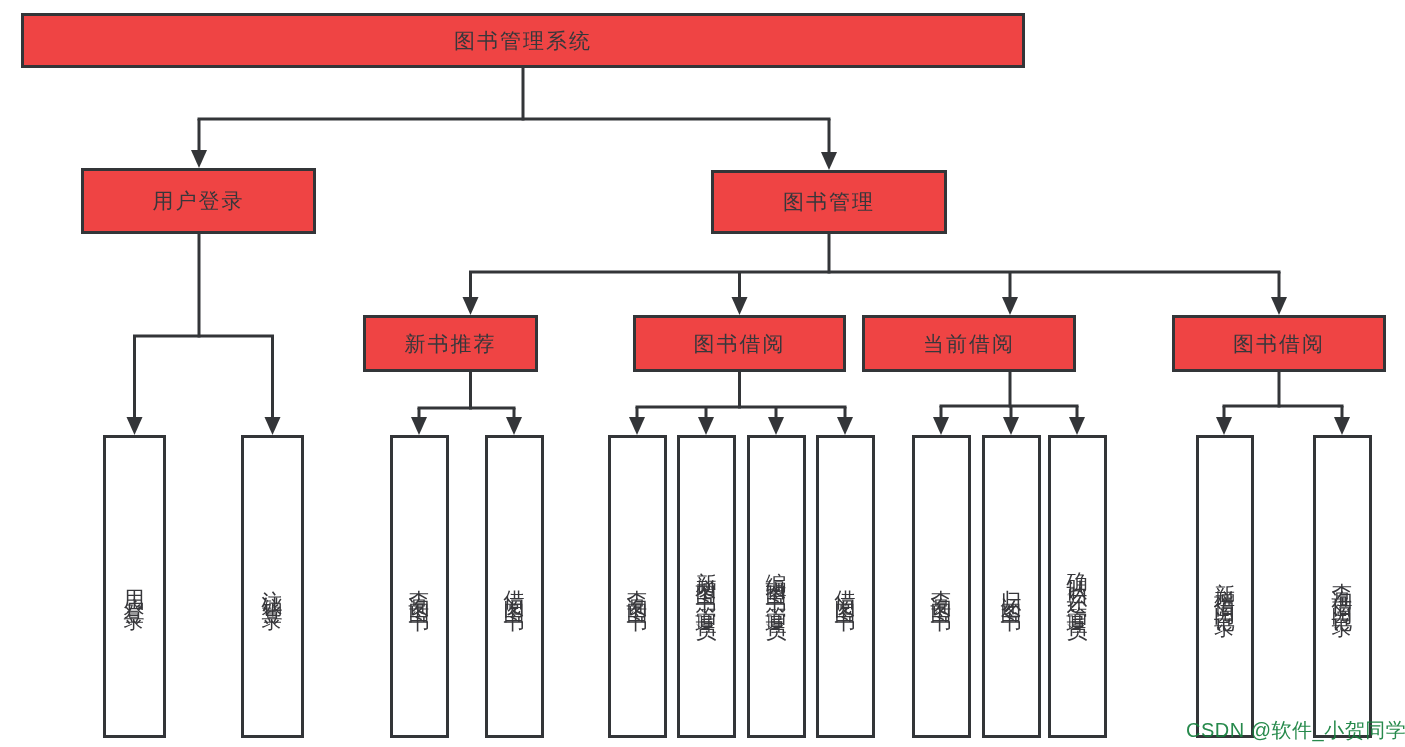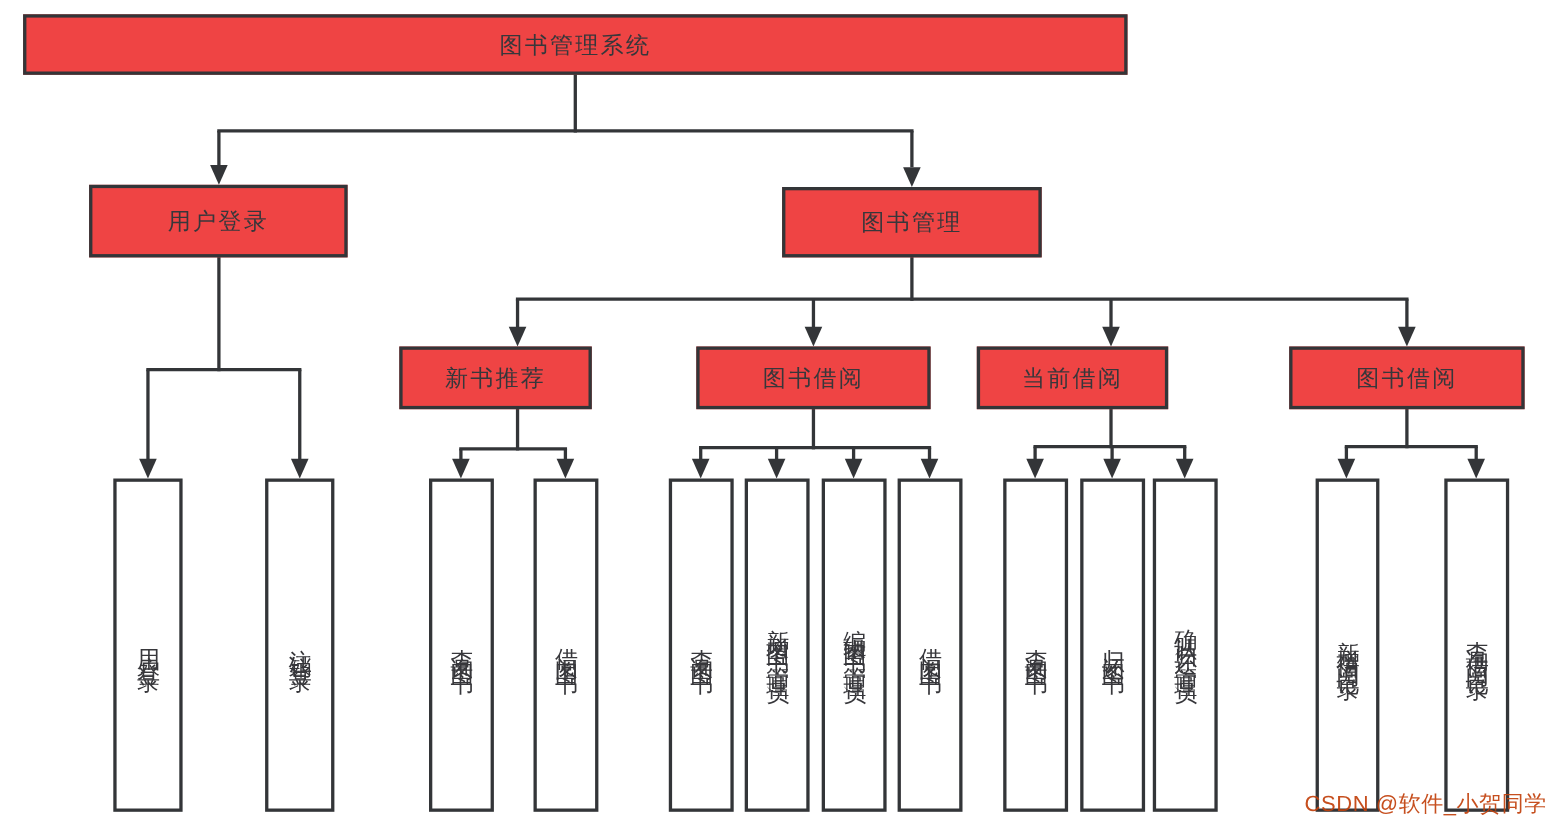--- a/index.html
+++ b/index.html
@@ -49,21 +49,21 @@
     letter-spacing: 7px;
     color: #37373b;
     white-space: nowrap;
     line-height: 1;
   }
   .watermark {
     position: absolute;
     left: 1186px;
     top: 717px;
     font-size: 20px;
-    color: #c2410c;
+    color: #15803d;
     opacity: 0.92;
     z-index: 5;
     white-space: nowrap;
     letter-spacing: 0.5px;
   }
   svg line, svg path { stroke: #333538; stroke-width: 3; fill: none; }
   svg polygon { fill: #333538; stroke: none; }
 </style>
 </head>
 <body>
@@ -156,21 +156,21 @@
   <div class="hbox" style="left:711px; top:170px; width:236px; height:64px;">
     <span>图书管理</span>
   </div>
 
   <div class="hbox" style="left:363px; top:315px; width:175px; height:57px;">
     <span>新书推荐</span>
   </div>
   <div class="hbox" style="left:633px; top:315px; width:213px; height:57px;">
     <span>图书借阅</span>
   </div>
-  <div class="hbox" style="left:888px; top:315px; width:174px; height:57px;">
+  <div class="hbox" style="left:862px; top:315px; width:214px; height:57px;">
     <span>当前借阅</span>
   </div>
   <div class="hbox" style="left:1172px; top:315px; width:214px; height:57px;">
     <span>图书借阅</span>
   </div>
 
   <div class="vbox" style="left:103px; width:63px;">
     <span class="vtext">用户登录</span>
   </div>
   <div class="vbox" style="left:241px; width:63px;">

